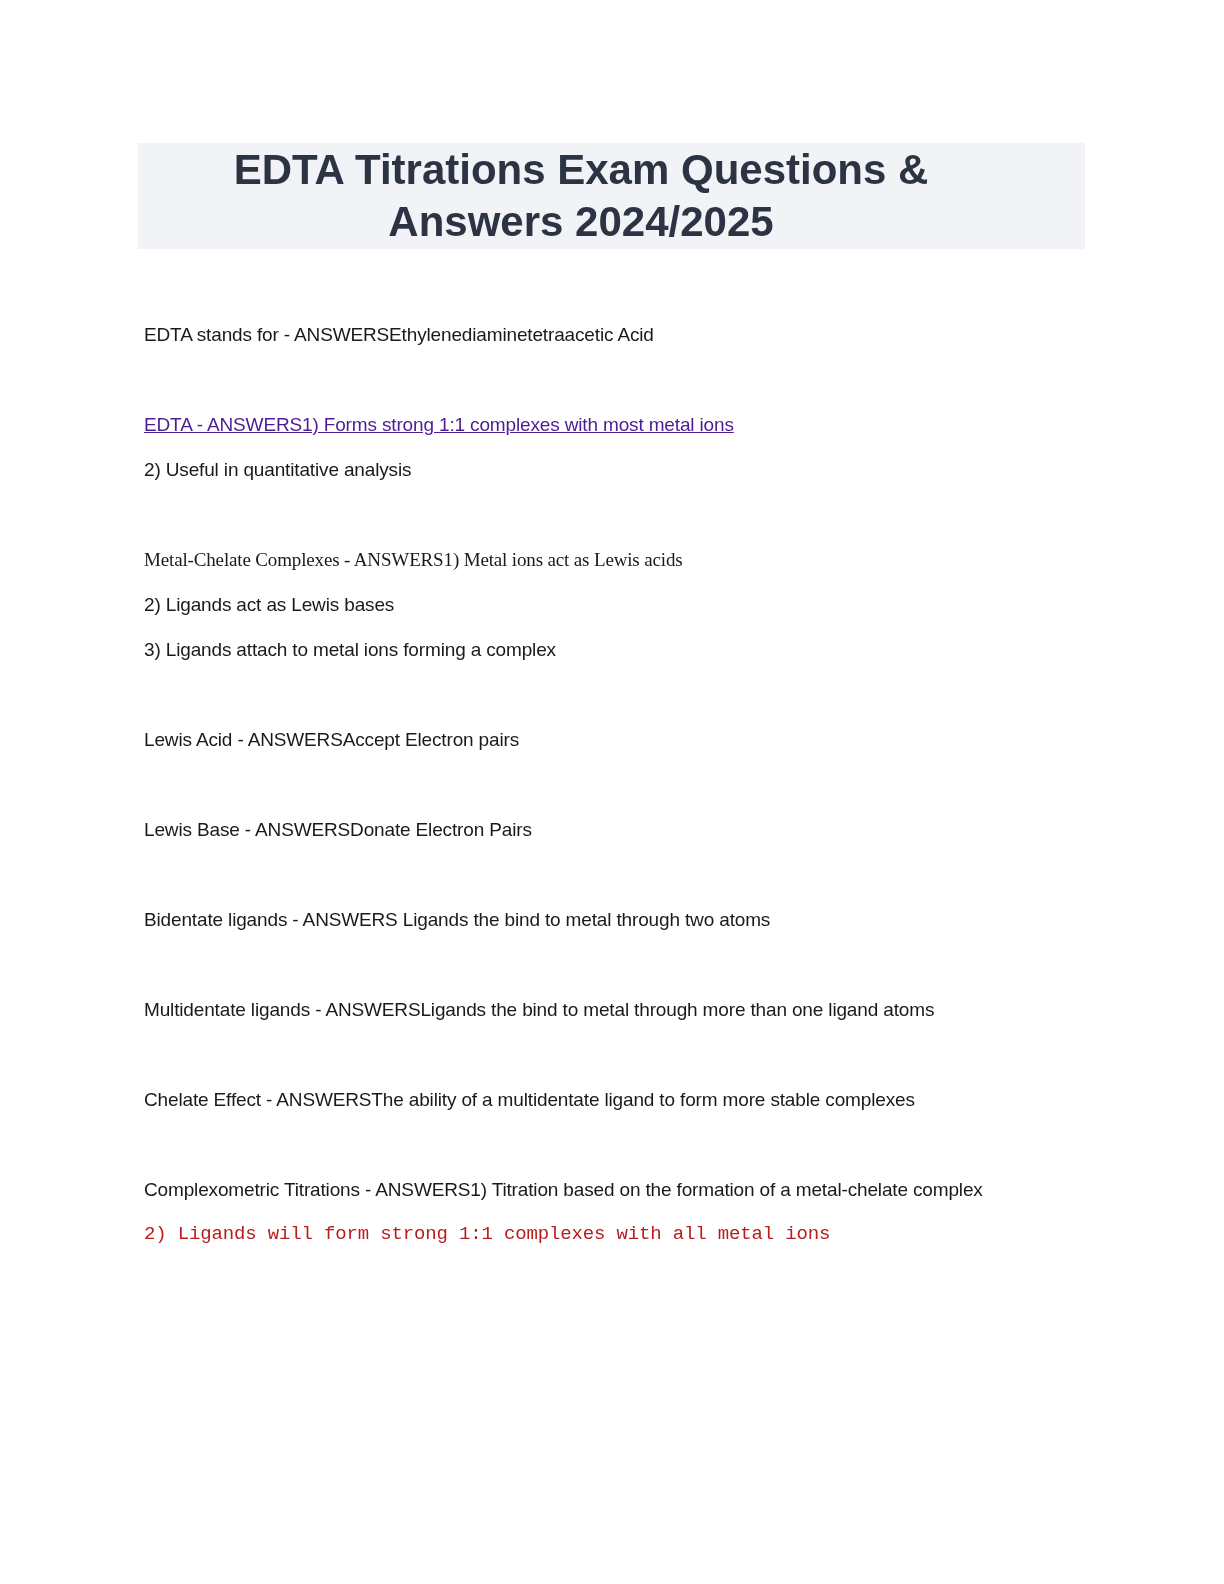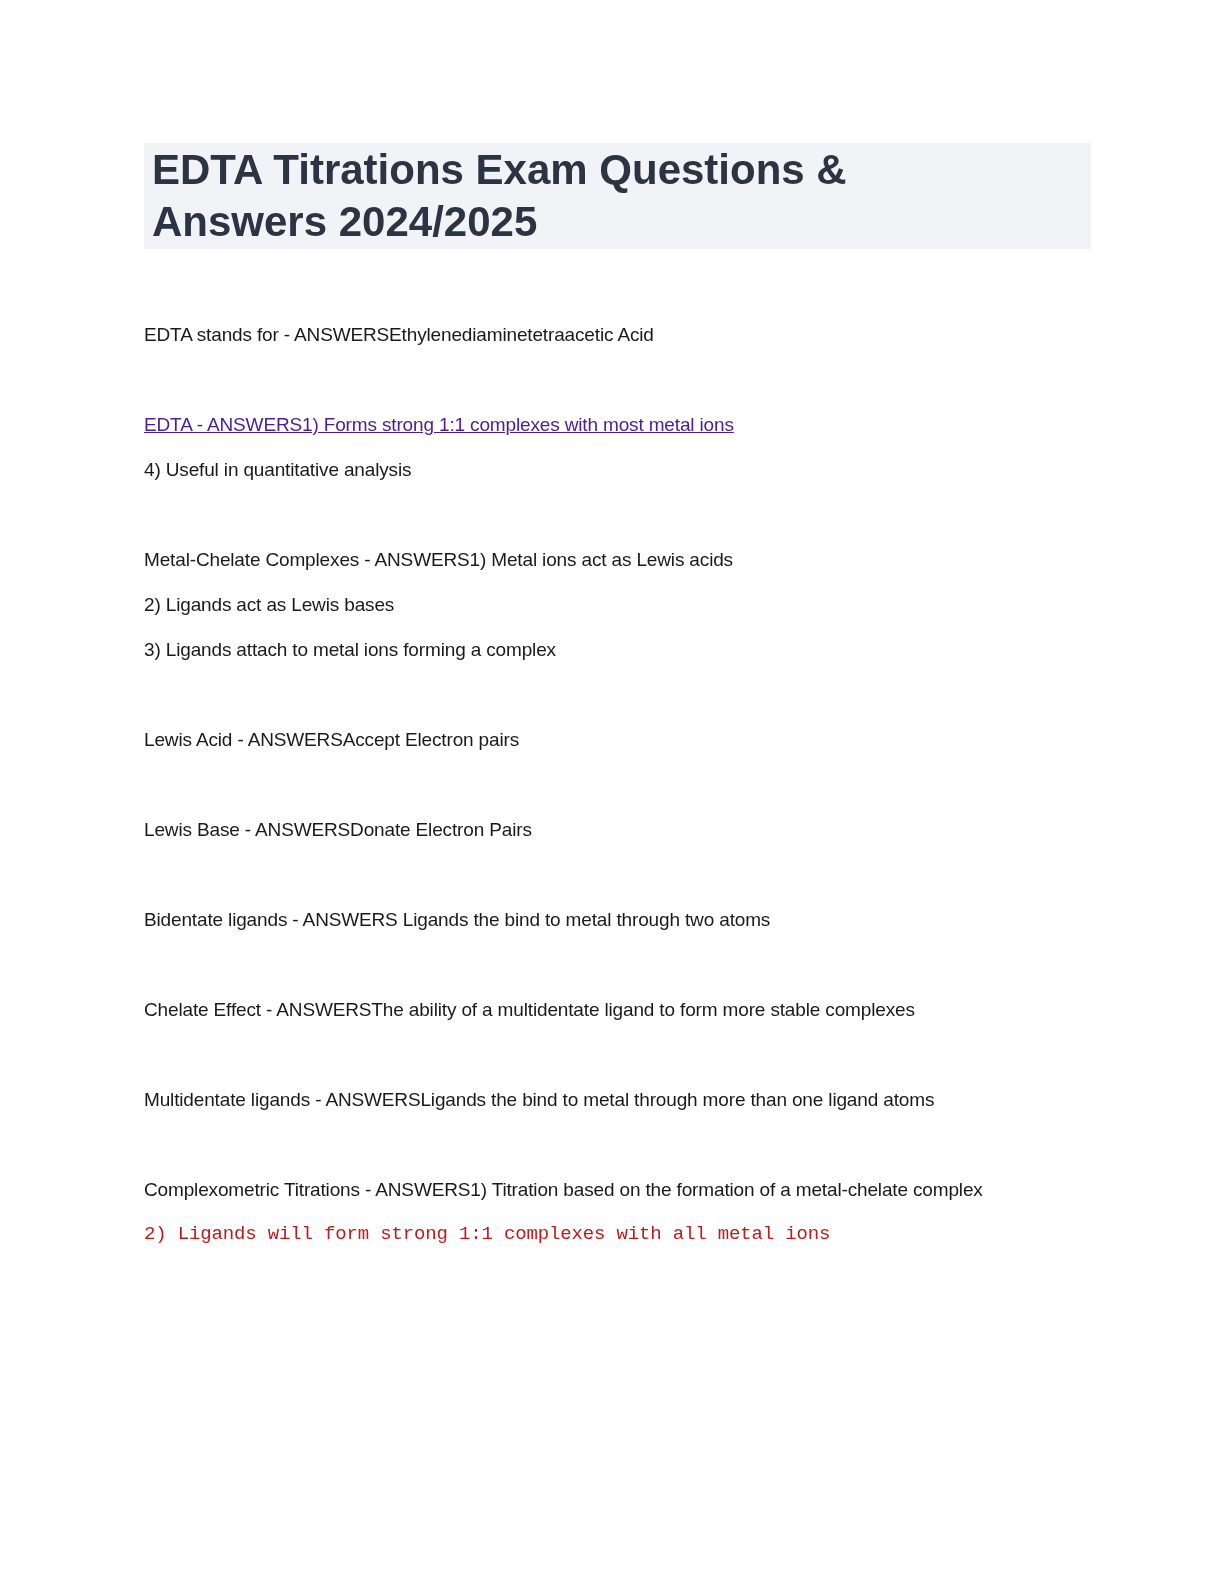--- a/index.html
+++ b/index.html
@@ -18,26 +18,27 @@
   .page {
     position: absolute;
     top: 0;
     left: 0;
     width: 1224px;
     height: 1584px;
     background: #ffffff;
   }
   .title-highlight {
     position: absolute;
-    left: 144px;
+    left: 138px;
     top: 143px;
     width: 947px;
     background: #f2f3f7;
     box-sizing: border-box;
     padding: 1px 10px 1px 8px;
+    text-align: center;
   }
   .doc-title {
     margin: 0;
     max-width: 870px;
     font-size: 42px;
     line-height: 52px;
     font-weight: 700;
     color: #2c3444;
     letter-spacing: 0px;
   }
@@ -69,41 +70,41 @@
   <div class="title-highlight" style="background: rgb(242, 243, 247);">
     <h1 class="doc-title" style="color: rgb(44, 52, 68);">EDTA Titrations Exam Questions &amp; Answers 2024/2025</h1>
   </div>
 
   <div class="qa-list">
       <div class="qa-item">
         <div class="qa-line" style="color: rgb(26, 26, 26);">EDTA stands for - ANSWERSEthylenediaminetetraacetic Acid</div>
       </div>
       <div class="qa-item">
         <div class="qa-line" style="color: #4c1d95; text-decoration: underline;">EDTA - ANSWERS1) Forms strong 1:1 complexes with most metal ions</div>
-        <div class="qa-line" style="color: rgb(26, 26, 26);">4) Useful in quantitative analysis</div>
+        <div class="qa-line" style="color: rgb(26, 26, 26);">2) Useful in quantitative analysis</div>
       </div>
       <div class="qa-item">
-        <div class="qa-line" style="color: rgb(26, 26, 26);">Metal-Chelate Complexes - ANSWERS1) Metal ions act as Lewis acids</div>
+        <div class="qa-line" style="color: rgb(26, 26, 26); font-family: Liberation Serif, serif;">Metal-Chelate Complexes - ANSWERS1) Metal ions act as Lewis acids</div>
         <div class="qa-line" style="color: rgb(26, 26, 26);">2) Ligands act as Lewis bases</div>
         <div class="qa-line" style="color: rgb(26, 26, 26);">3) Ligands attach to metal ions forming a complex</div>
       </div>
       <div class="qa-item">
         <div class="qa-line" style="color: rgb(26, 26, 26);">Lewis Acid - ANSWERSAccept Electron pairs</div>
       </div>
       <div class="qa-item">
         <div class="qa-line" style="color: rgb(26, 26, 26);">Lewis Base - ANSWERSDonate Electron Pairs</div>
       </div>
       <div class="qa-item">
         <div class="qa-line" style="color: rgb(26, 26, 26);">Bidentate ligands - ANSWERS Ligands the bind to metal through two atoms</div>
       </div>
       <div class="qa-item">
-        <div class="qa-line" style="color: rgb(26, 26, 26);">Chelate Effect - ANSWERSThe ability of a multidentate ligand to form more stable complexes</div>
+        <div class="qa-line" style="color: rgb(26, 26, 26);">Multidentate ligands - ANSWERSLigands the bind to metal through more than one ligand atoms</div>
       </div>
       <div class="qa-item">
-        <div class="qa-line" style="color: rgb(26, 26, 26);">Multidentate ligands - ANSWERSLigands the bind to metal through more than one ligand atoms</div>
+        <div class="qa-line" style="color: rgb(26, 26, 26);">Chelate Effect - ANSWERSThe ability of a multidentate ligand to form more stable complexes</div>
       </div>
       <div class="qa-item">
         <div class="qa-line" style="color: rgb(26, 26, 26);">Complexometric Titrations - ANSWERS1) Titration based on the formation of a metal-chelate complex</div>
         <div class="qa-line" style="color: #b91c1c; font-family: Liberation Mono, monospace;">2) Ligands will form strong 1:1 complexes with all metal ions</div>
       </div>
     </div>
 
 </div>
 
 </body></html>

